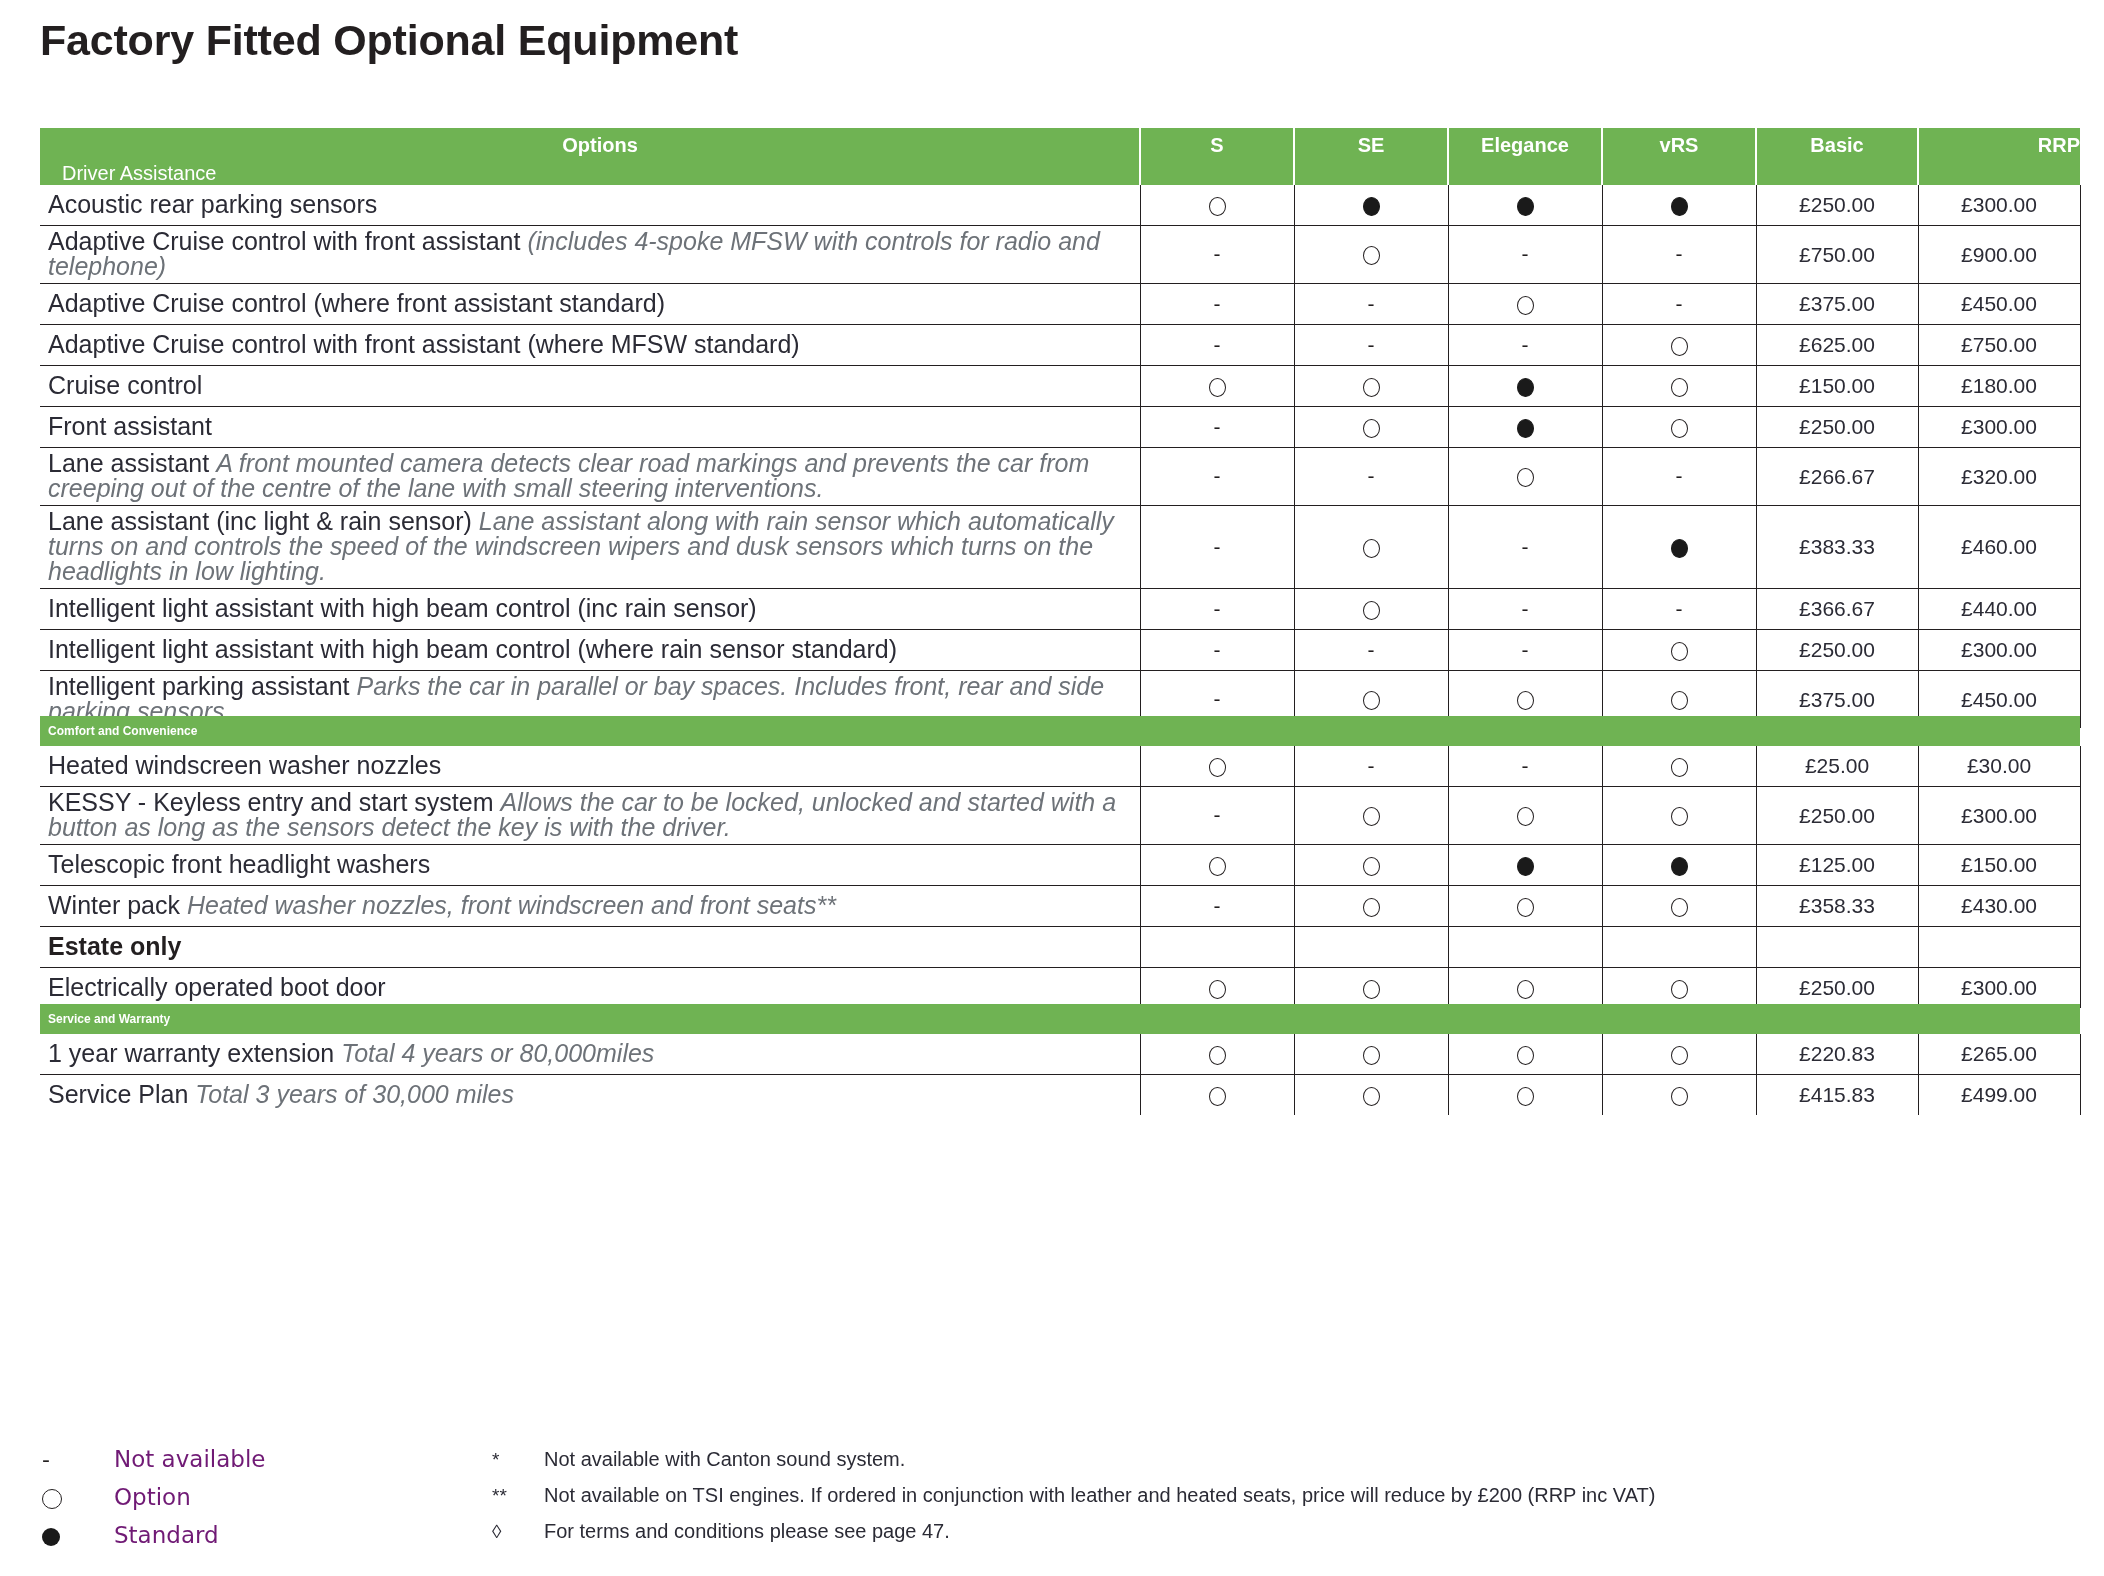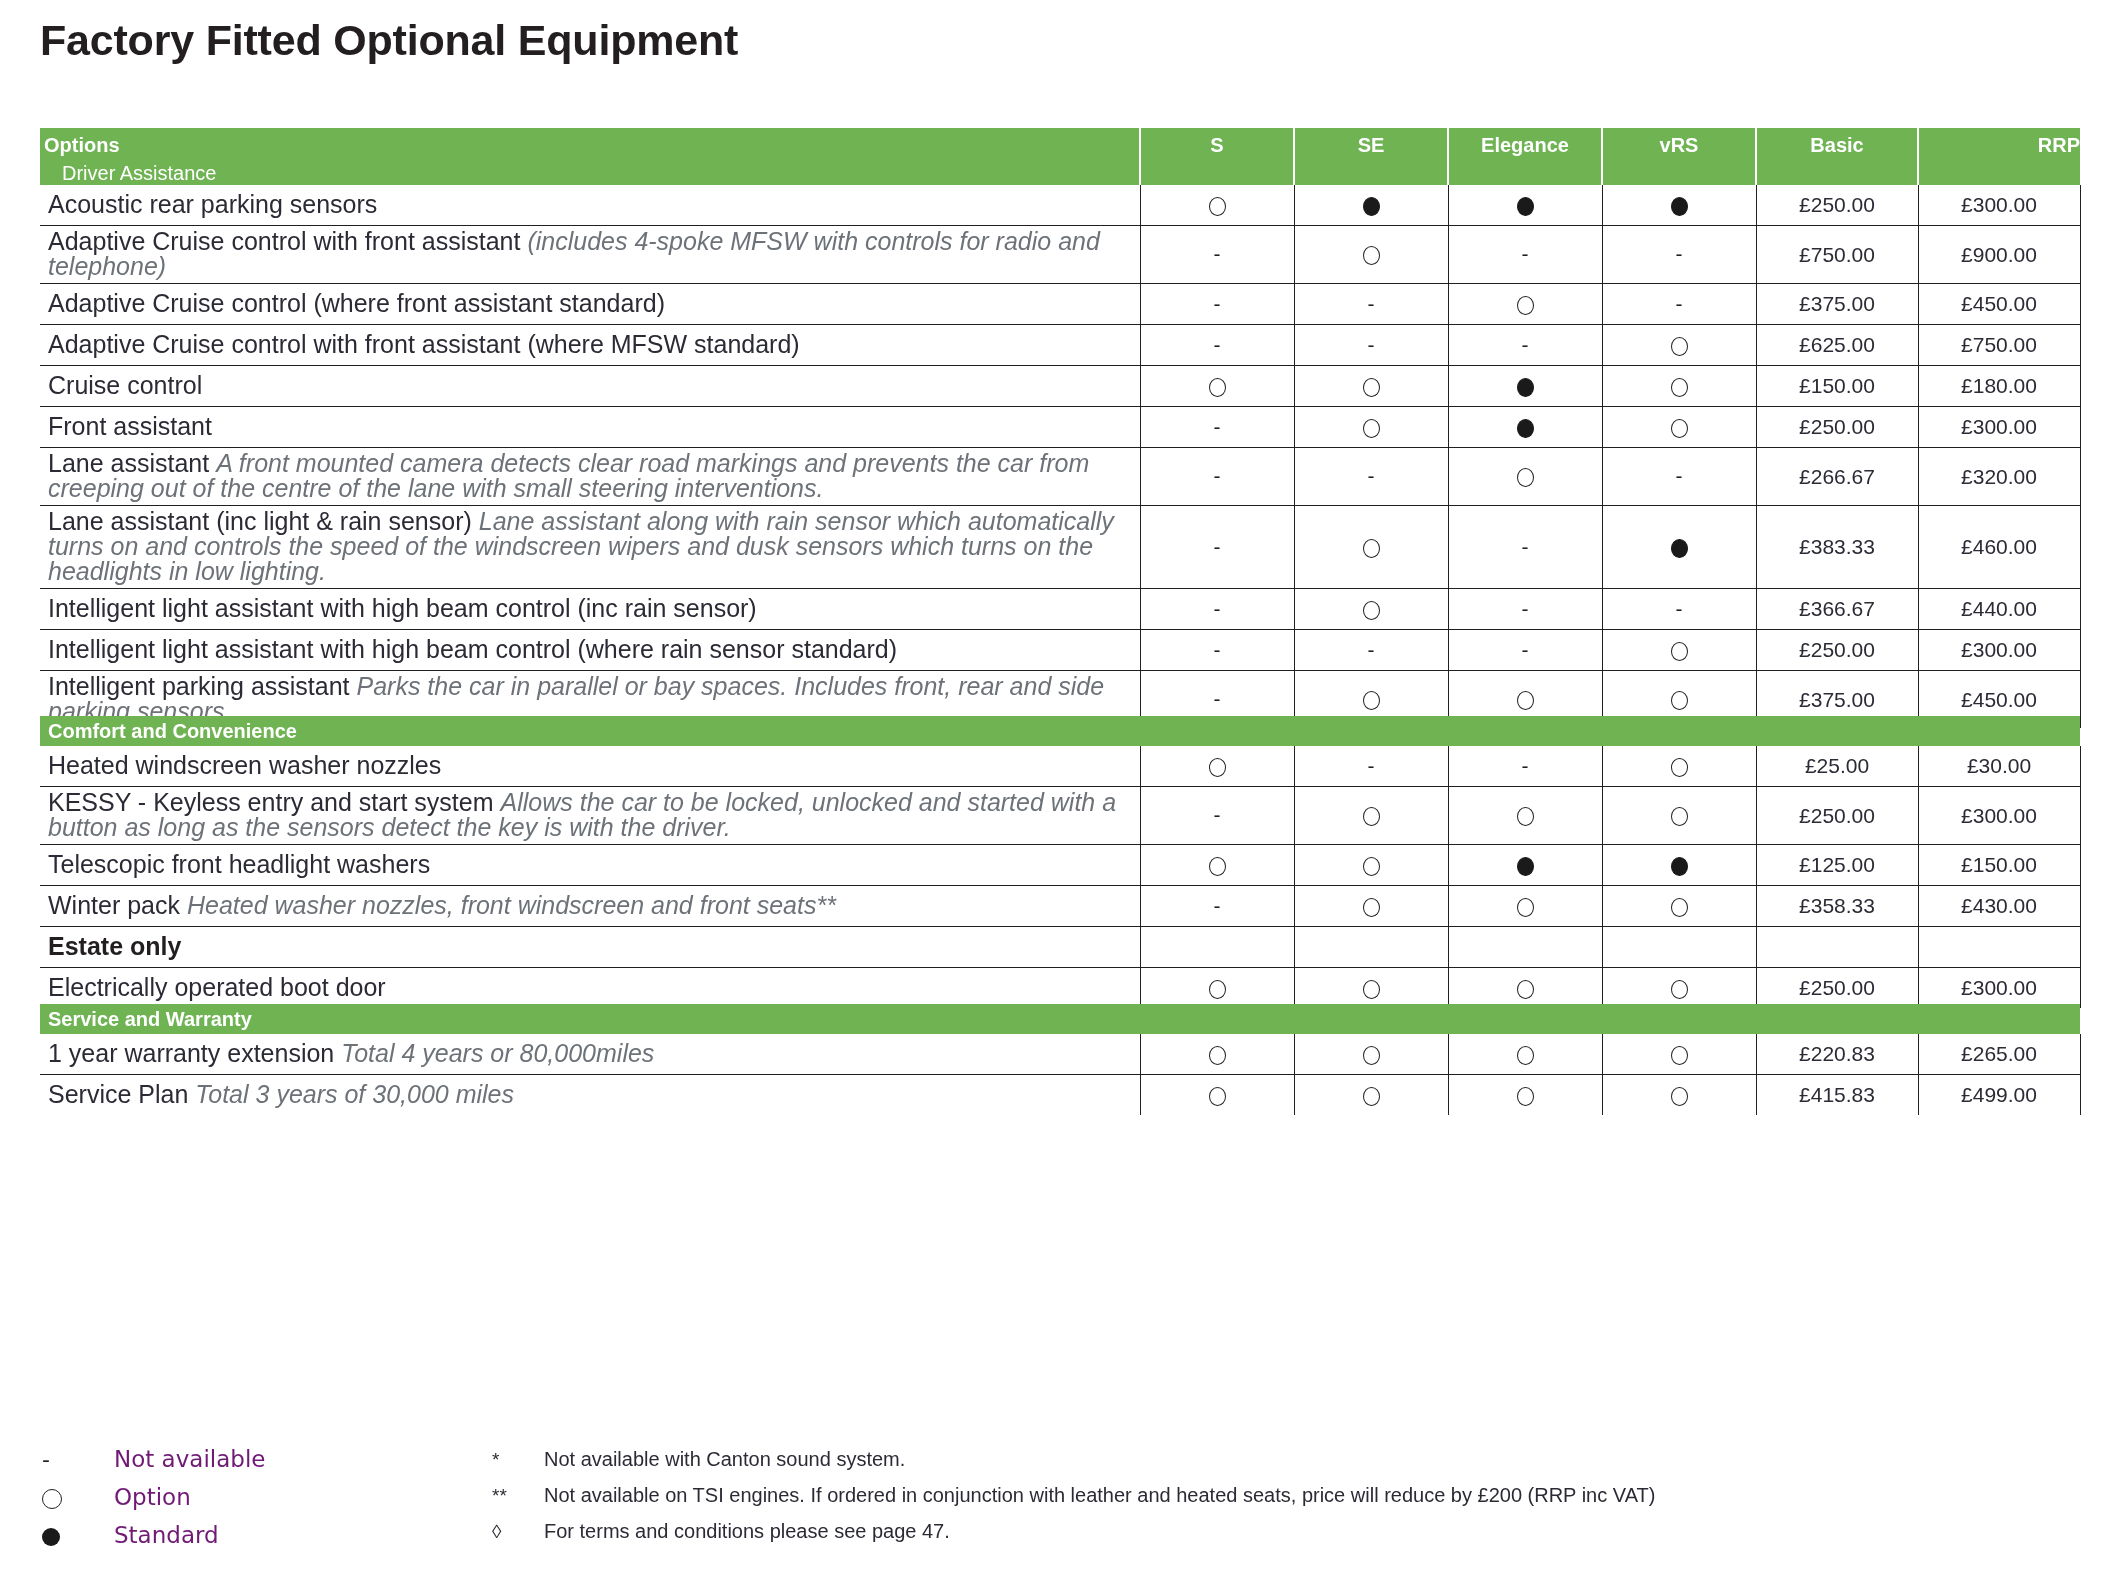--- a/index.html
+++ b/index.html
@@ -60,42 +60,42 @@
     background: #6fb353;
     color: #ffffff;
     font-weight: bold;
     font-size: 20px;
     height: 34px;
     text-align: center;
     border-right: 2px solid #ffffff;
   }
   .ghead.last { border-right: none; text-align: right; }
   .ghead.opt {
-    text-align: left;
-    padding-left: 4px;
+    text-align: center;
+    padding-left: 21px;
   }
   .gband {
     background: #6fb353;
     height: 23px;
     border-right: 2px solid #ffffff;
   }
   .gband.last { border-right: none; }
   .gband.sub {
     text-align: left;
     padding-left: 22px;
     color: #ffffff;
     font-weight: normal;
     font-size: 20px;
   }
   .gband.secthead {
     text-align: left;
     padding-left: 8px;
     color: #ffffff;
     font-weight: bold;
-    font-size: 20px;
+    font-size: 12px;
     height: 30px;
     border-right: none;
   }
 
   
   .brow td {
     border-bottom: 1.5px solid #231f20;
     height: 33px;
   }
   .brow td.opt {

